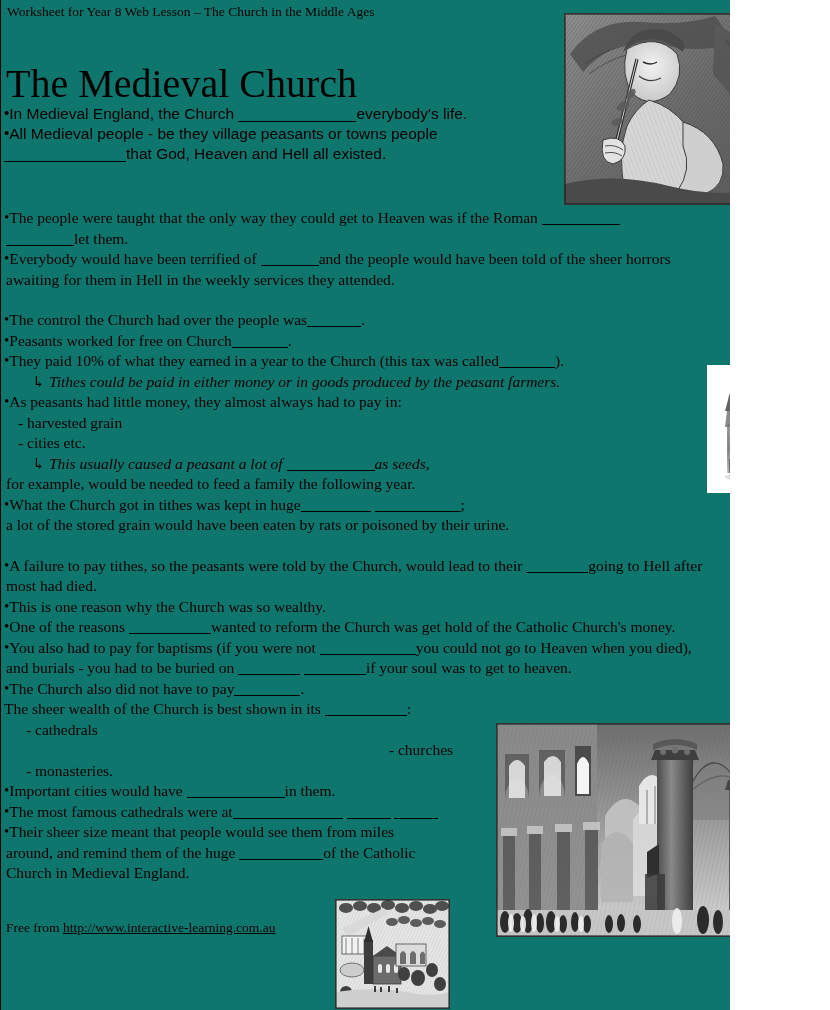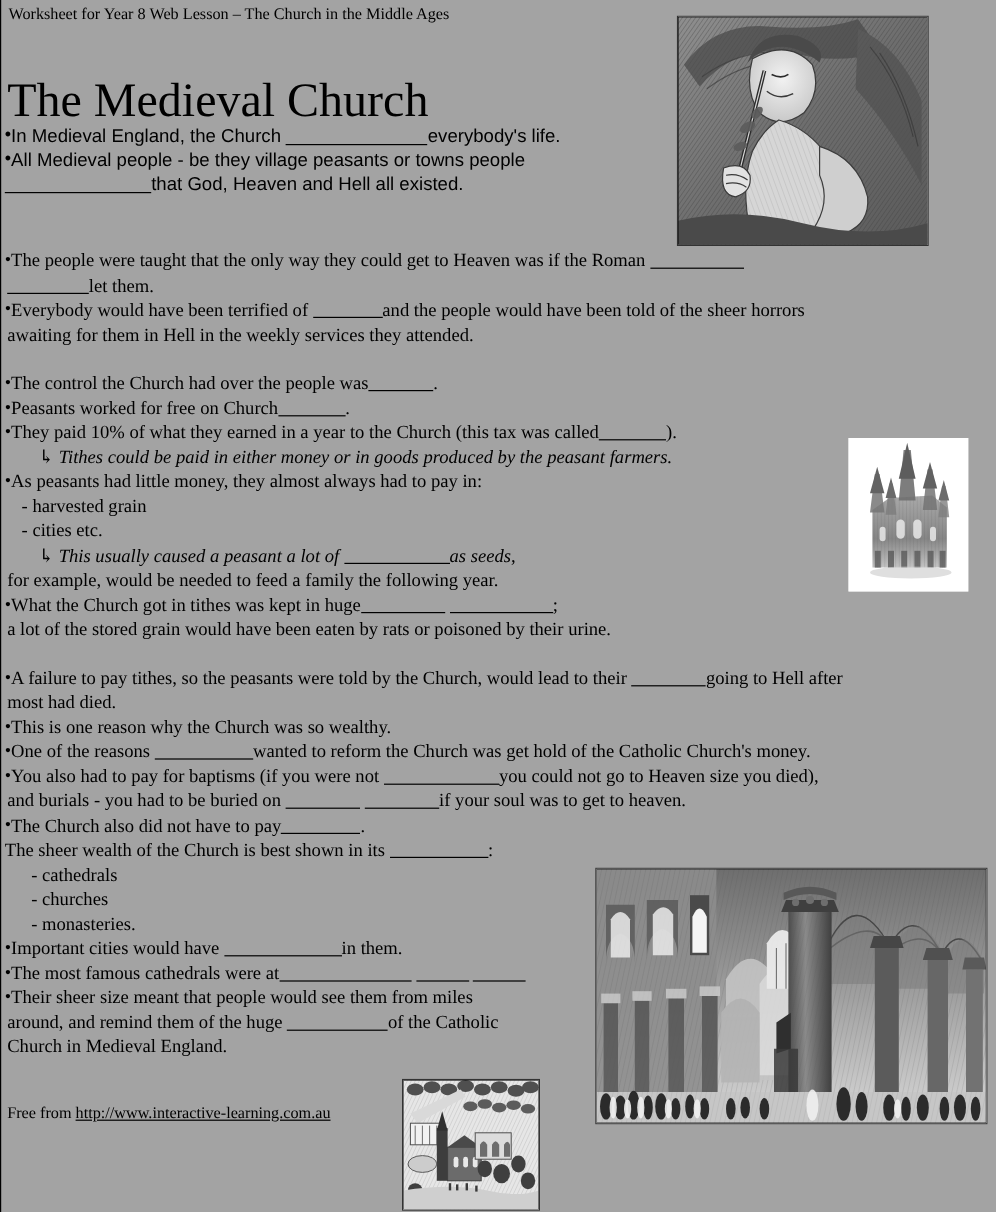--- a/index.html
+++ b/index.html
@@ -2,23 +2,23 @@
 <html><head>
 <meta charset="utf-8">
 <style>
   html, body {
     margin: 0;
     padding: 0;
     background: #ffffff;
   }
   .page {
     position: relative;
-    width: 830px;
+    width: 730px;
     height: 1010px;
-    background: #a3a3a3;
+    background: #0f766e;
     overflow: hidden;
     border-left: 1px solid #000;
     box-sizing: border-box;
   }
   .header-line {
     position: absolute;
     left: 6px;
     top: 4px;
     font-family: "Liberation Serif", "DejaVu Serif", serif;
     font-size: 13.5px;
@@ -163,26 +163,26 @@
       <div class="dash"><span>- cities etc.</span></div>
       <div class="sub"><span>↳</span><span> This usually caused a peasant a lot of </span><span class="blank" style="width: 88px;"></span><span>as seeds,</span></div>
       <div class="cont"><span> for example, would be needed to feed a family the following year.</span></div>
       <div class="li"><span class="bullet">•</span><span>What the Church got in tithes was kept in huge</span><span class="blank" style="width: 70px;"></span><span> </span><span class="blank" style="width: 86px;"></span><span>;</span></div>
       <div class="cont"><span> a lot of the stored grain would have been eaten  by rats or poisoned by their urine.</span></div>
       <div class="gap"></div>
       <div class="li"><span class="bullet">•</span><span>A failure to pay tithes, so the peasants were told by the Church, would lead to their </span><span class="blank" style="width: 62px;"></span><span>going to Hell after</span></div>
       <div class="cont"><span>most had died.</span></div>
       <div class="li"><span class="bullet">•</span><span>This is one reason why the Church was so wealthy.</span></div>
       <div class="li"><span class="bullet">•</span><span>One of the reasons </span><span class="blank" style="width: 82px;"></span><span>wanted to reform the  Church was get hold of the Catholic Church's money.</span></div>
-      <div class="li"><span class="bullet">•</span><span>You also had to pay for baptisms (if you were not </span><span class="blank" style="width: 96px;"></span><span>you could not go to Heaven size you died),</span></div>
+      <div class="li"><span class="bullet">•</span><span>You also had to pay for baptisms (if you were not </span><span class="blank" style="width: 96px;"></span><span>you could not go to Heaven when you died),</span></div>
       <div class="cont"><span>and burials - you had to be buried on </span><span class="blank" style="width: 62px;"></span><span> </span><span class="blank" style="width: 62px;"></span><span>if your soul was to get to heaven.</span></div>
       <div class="li"><span class="bullet">•</span><span>The Church also did not have to pay</span><span class="blank" style="width: 66px;"></span><span>.</span></div>
       <div class="plain"><span>The sheer wealth of the Church is best shown in its </span><span class="blank" style="width: 82px;"></span><span>:</span></div>
       <div class="dash" style="padding-left: 22px;"><span>- cathedrals</span></div>
-      <div class="dash" style="padding-left: 22px;"><span>- churches</span></div>
+      <div class="dash" style="padding-left: 22px; text-align: center;"><span>- churches</span></div>
       <div class="dash" style="padding-left: 22px;"><span>- monasteries.</span></div>
       <div class="li"><span class="bullet">•</span><span>Important cities would have </span><span class="blank" style="width: 98px;"></span><span>in them.</span></div>
       <div class="li"><span class="bullet">•</span><span>The most famous cathedrals were at</span><span class="blank" style="width: 110px;"></span><span> </span><span class="blank" style="width: 44px;"></span><span> </span><span class="blank" style="width: 44px;"></span></div>
       <div class="li"><span class="bullet">•</span><span>Their sheer size meant that people would see them from miles</span></div>
       <div class="cont"><span> around, and remind them of the huge </span><span class="blank" style="width: 84px;"></span><span>of the Catholic</span></div>
       <div class="cont"><span>Church in Medieval England.</span></div>
     </div>
 
   <div class="footer">
     <span>Free from </span><span class="url">http://www.interactive-learning.com.au</span>

